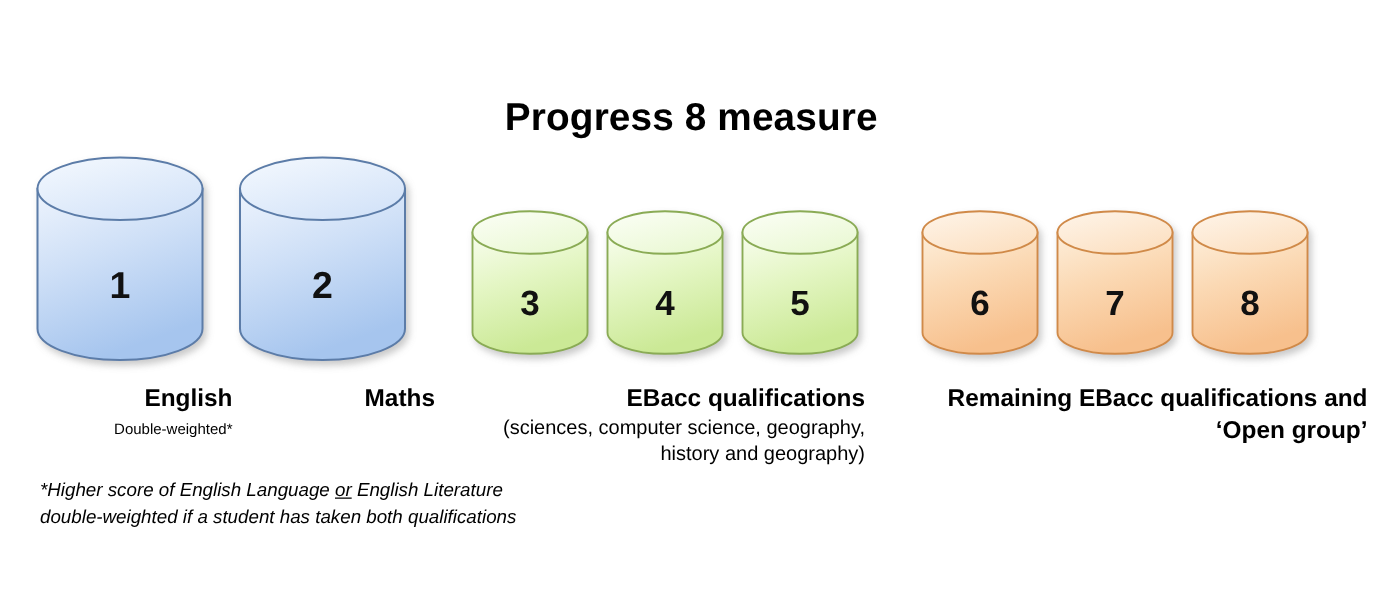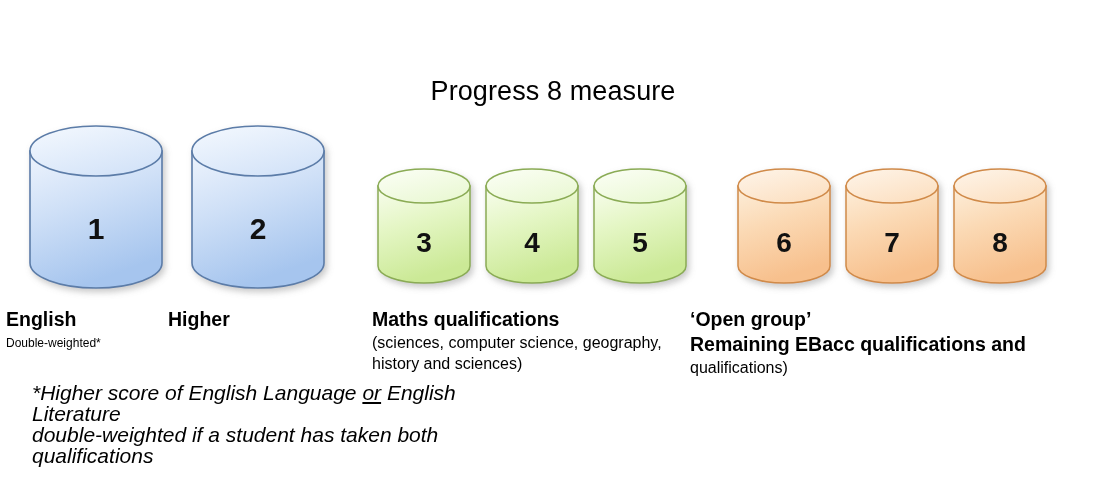--- a/index.html
+++ b/index.html
@@ -23,22 +23,22 @@
     height: 480px;
   }
 
   
   .title {
     position: absolute;
     left: 0;
     top: 76px;
     width: 1106px;
     text-align: center;
-    font-size: 27px;
-    font-weight: normal;
+    font-size: 31px;
+    font-weight: bold;
     letter-spacing: 0.1px;
   }
 
   
   .cyl {
     position: absolute;
   }
   .cyl svg {
     display: block;
     overflow: visible;
@@ -49,41 +49,41 @@
     width: 100%;
     text-align: center;
     font-weight: bold;
     color: #111111;
     pointer-events: none;
   }
 
   
   .caption {
     position: absolute;
-    text-align: left;
+    text-align: right;
   }
   .cap-head {
     font-size: 19.5px;
     font-weight: bold;
     line-height: 25px;
   }
   .cap-sub {
     font-size: 12px;
     font-weight: normal;
     line-height: 22px;
   }
   .cap-sub-small {
     font-size: 16px;
     font-weight: normal;
     line-height: 21px;
   }
   .footnote {
     position: absolute;
     font-style: italic;
-    font-size: 21px;
+    font-size: 15px;
     line-height: 21px;
     text-align: left;
   }
   .footnote u {
     text-decoration: underline;
   }
 </style>
 </head>
 <body>
 
@@ -205,33 +205,32 @@
     </svg>
     <div class="num" style="top:59px; font-size:28px;">8</div>
   </div>
 
   <div class="caption" style="left:6px; top:307px; width:180px;">
     <div class="cap-head">English</div>
     <div class="cap-sub">Double-weighted*</div>
   </div>
 
   <div class="caption" style="left:168px; top:307px; width:180px;">
-    <div class="cap-head">Higher</div>
+    <div class="cap-head">Maths</div>
   </div>
 
   <div class="caption" style="left:372px; top:307px; width:320px;">
-    <div class="cap-head">Maths qualifications</div>
+    <div class="cap-head">EBacc qualifications</div>
     <div class="cap-sub-small">(sciences, computer science, geography,</div>
-    <div class="cap-sub-small">history and sciences)</div>
+    <div class="cap-sub-small">history and geography)</div>
   </div>
 
   <div class="caption" style="left:690px; top:307px; width:404px;">
+    <div class="cap-head">Remaining EBacc qualifications and</div>
     <div class="cap-head">‘Open group’</div>
-    <div class="cap-head">Remaining EBacc qualifications and</div>
-    <div class="cap-sub-small">qualifications)</div>
   </div>
 
   <div class="footnote" style="left:32px; top:382px; width:430px;">
     <div><span>*Higher score of English Language </span><u>or</u><span> English Literature</span></div>
     <div>double-weighted if a student has taken both qualifications</div>
   </div>
 
 </div>
 
 </body></html>

